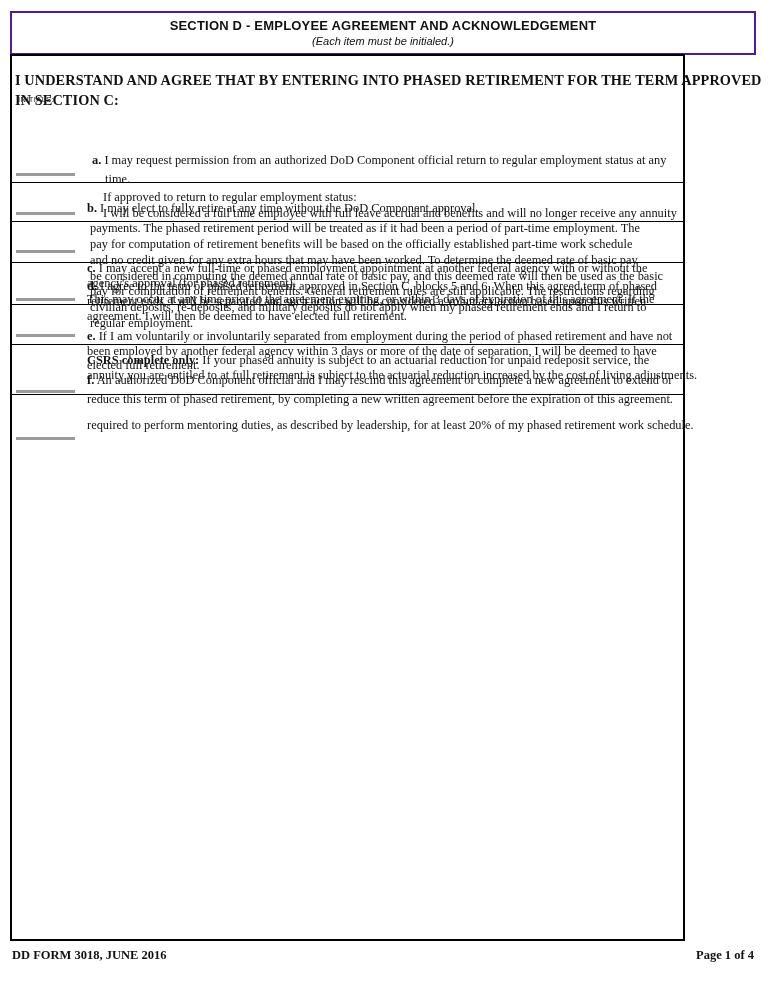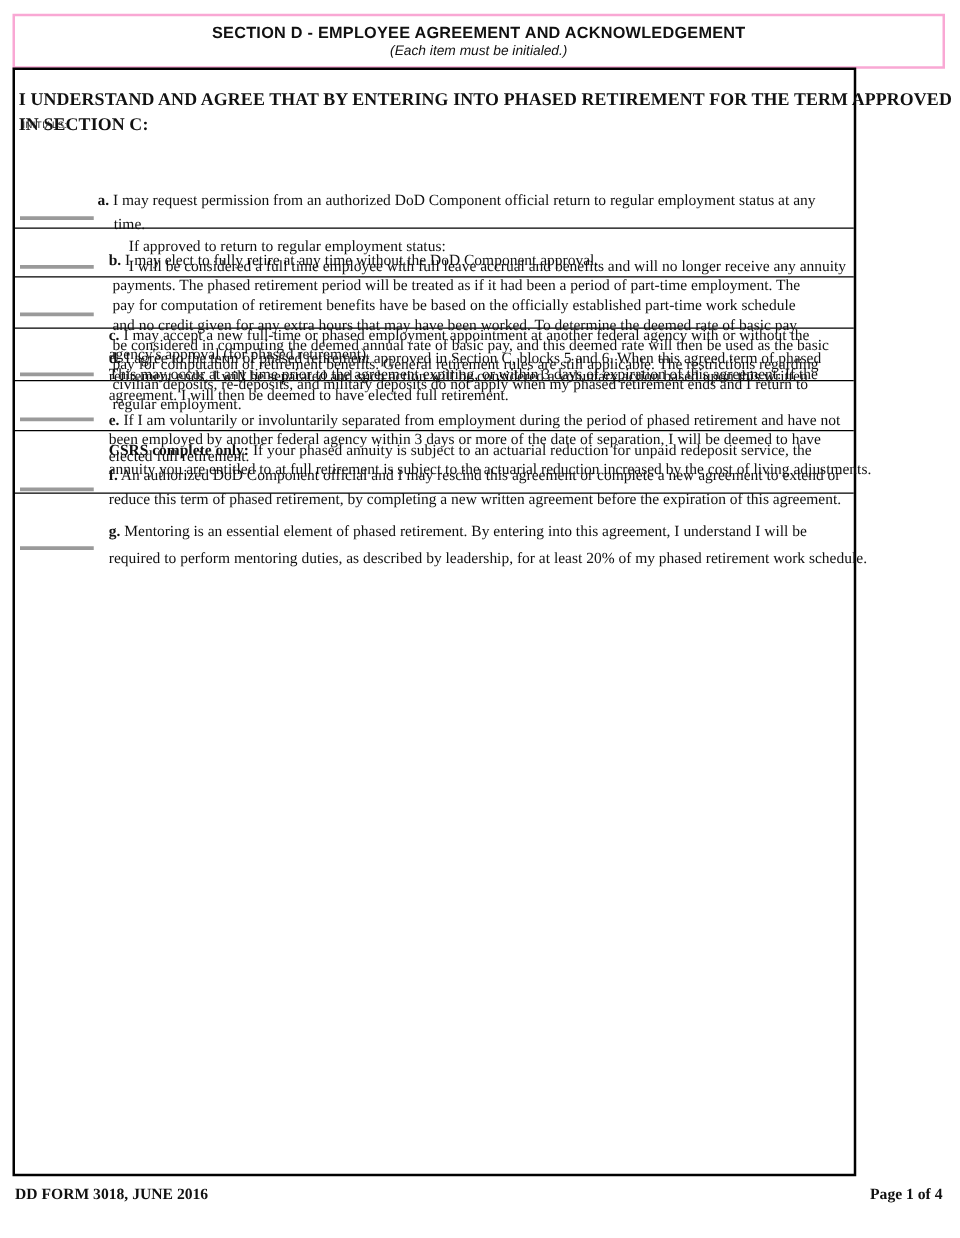--- a/index.html
+++ b/index.html
@@ -1,20 +1,20 @@
 <!DOCTYPE html>
 <html><head>
 <meta charset="utf-8">
 <style>
   html,body{margin:0;padding:0;background:#ffffff;}
   .page{position:relative;width:768px;height:990px;background:#ffffff;overflow:hidden;
         font-family:"Liberation Serif",serif;color:#111;}
   
   .hdr-box{position:absolute;left:10px;top:11px;width:746px;height:44px;
-           border:2px solid #f9a8d4;box-sizing:border-box;text-align:center;
+           border:2px solid #4c1d95;box-sizing:border-box;text-align:center;
            font-family:"Liberation Sans",sans-serif;}
   .hdr-title{margin-top:5px;font-weight:bold;font-size:13px;letter-spacing:.2px;}
   .hdr-sub{font-style:italic;font-size:11px;margin-top:2px;text-align:center;}
   
   .main-box{position:absolute;left:10px;top:54px;width:675px;height:887px;
             border:2px solid #000;box-sizing:border-box;}
   .intro{position:absolute;left:3px;top:14px;font-weight:bold;font-size:14.3px;
          line-height:20px;white-space:nowrap;letter-spacing:.1px;}
   .initials-label{position:absolute;left:6px;top:39px;font-family:"Liberation Sans",sans-serif;
                   font-size:7.5px;letter-spacing:.4px;color:#222;}
@@ -56,29 +56,29 @@
     <div id="initials-lines">
         <div class="init-line" style="top: 117px;"></div>
         <div class="init-line" style="top: 156px;"></div>
         <div class="init-line" style="top: 194px;"></div>
         <div class="init-line" style="top: 242px;"></div>
         <div class="init-line" style="top: 278px;"></div>
         <div class="init-line" style="top: 334px;"></div>
         <div class="init-line" style="top: 381px;"></div>
       </div>
     <div id="items">
-        <div class="tblock" style="left: 66px; top: 95px; line-height: 19px;">
+        <div class="tblock" style="left: 80px; top: 95px; line-height: 19px;">
           <div class="tline"><span class="bpfx">a.</span> I may request permission from an authorized DoD Component official return to regular employment status at any</div>
           <div class="tline ind">time.</div>
         </div>
         <div class="tblock" style="left: 78px; top: 134px; line-height: 15.7px;">
           <div class="tline ind">If approved to return to regular employment status:</div>
           <div class="tline ind">I will be considered a full time employee with full leave accrual and benefits and will no longer receive any annuity</div>
           <div class="tline">payments. The phased retirement period will be treated as if it had been a period of part-time employment. The</div>
-          <div class="tline">pay for computation of retirement benefits have be based on the officially established part-time work schedule</div>
+          <div class="tline">pay for computation of retirement benefits will be based on the officially established part-time work schedule</div>
           <div class="tline">and no credit given for any extra hours that may have been worked. To determine the deemed rate of basic pay</div>
           <div class="tline">be considered in computing the deemed annual rate of basic pay, and this deemed rate will then be used as the basic</div>
           <div class="tline">pay for computation of retirement benefits. General retirement rules are still applicable. The restrictions regarding</div>
           <div class="tline">civilian deposits, re-deposits, and military deposits do not apply when my phased retirement ends and I return to</div>
           <div class="tline">regular employment.</div>
         </div>
         <div class="tblock" style="left: 75px; top: 145px; line-height: 15px;">
           <div class="tline"><span class="bpfx">b.</span> I may elect to fully retire at any time without the DoD Component approval.</div>
         </div>
         <div class="tblock" style="left: 75px; top: 185px; line-height: 15.3px; margin-top: 20px;">
@@ -98,21 +98,20 @@
         </div>
         <div class="tblock" style="left: 75px; top: 297px; line-height: 15px;">
           <div class="tline"><span class="bpfx">CSRS complete only:</span> If your phased annuity is subject to an actuarial reduction for unpaid redeposit service, the</div>
           <div class="tline">annuity you are entitled to at full retirement is subject to the actuarial reduction increased by the cost of living adjustments.</div>
         </div>
         <div class="tblock" style="left: 75px; top: 315px; line-height: 18.5px;">
           <div class="tline"><span class="bpfx">f.</span> An authorized DoD Component official and I may rescind this agreement or complete a new agreement to extend or</div>
           <div class="tline">reduce this term of phased retirement, by completing a new written agreement before the expiration of this agreement.</div>
         </div>
         <div class="tblock" style="left: 75px; top: 359px; line-height: 20.5px;">
-          <div class="tline"><span class="bpfx">g.</span> Mentoring is an essential element of phased retirement. By entering into this agreement, I understand I will be</div>
           <div class="tline">required to perform mentoring duties, as described by leadership, for at least 20% of my phased retirement work schedule.</div>
         </div>
       </div>
   </div>
 
   <div class="footer">
     <span>DD FORM 3018, JUNE 2016</span>
     <span>Page 1 of 4</span>
   </div>
 

